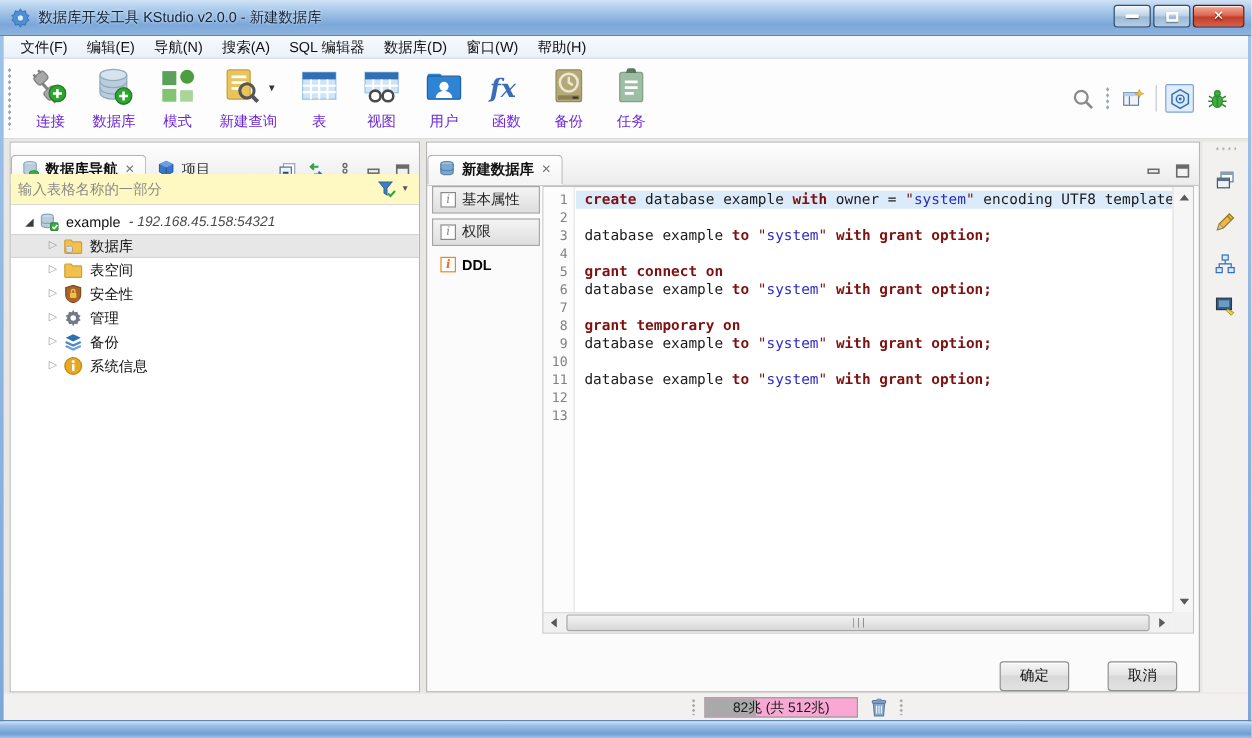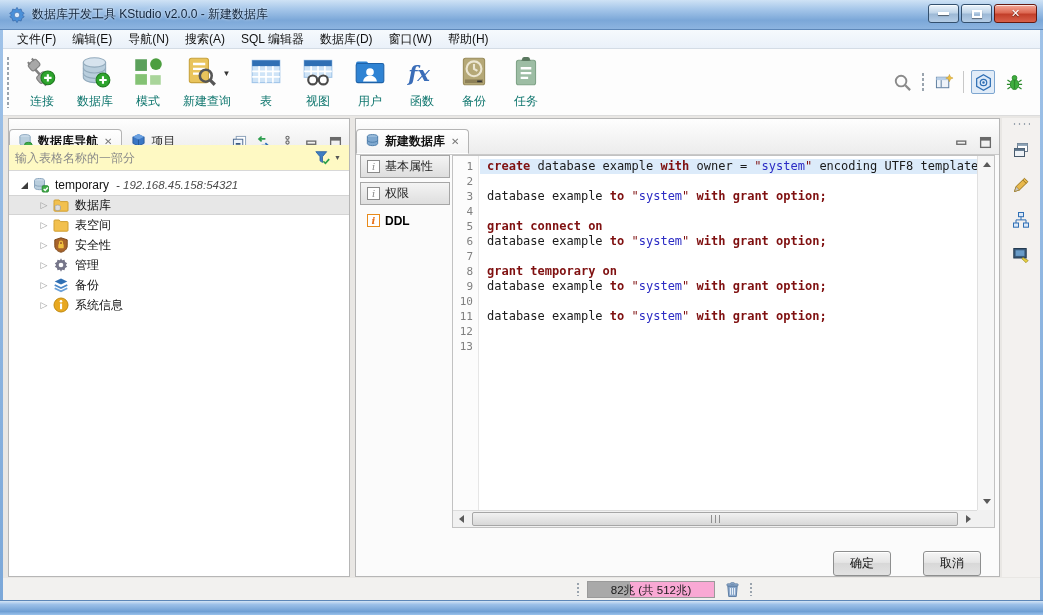--- a/index.html
+++ b/index.html
@@ -37,21 +37,21 @@
   
   .toolbar { position:absolute; top:49px; left:3px; right:3px; height:67px; background:#fdfdfd;
     border-bottom:1px solid #dcdcdc; display:flex; align-items:center; z-index:2; }
   .grip-v { width:4px; height:52px; margin:0 6px 0 3px;
     background-image:radial-gradient(#9aa4ae 1px, transparent 1.2px); background-size:4px 5px; }
   .toolbar-items { display:flex; align-items:flex-start; height:58px; }
   .tool-btn { display:flex; flex-direction:column; align-items:center; padding:2px 9px; border-radius:3px; }
   .tb-top { display:flex; align-items:center; height:36px; }
   .tb-icon svg { width:34px; height:34px; }
   .tb-caret { font-size:8px; color:#333; margin-left:5px; }
-  .tb-label { margin-top:2px; color:#0f766e; white-space:nowrap; }
+  .tb-label { margin-top:2px; color:#6d28d9; white-space:nowrap; }
   .toolbar-right { margin-left:auto; display:flex; align-items:center; margin-right:14px; gap:7px; }
   .tbr-icon { width:24px; height:24px; display:flex; align-items:center; justify-content:center; }
   .tbr-icon svg { width:19px; height:19px; }
   .tbr-icon.pressed { background:#e1ecf8; border:1px solid #7ea6d0; border-radius:2px; }
   .tbr-grip { width:4px; height:20px; background-image:radial-gradient(#9aa4ae 1px, transparent 1.2px); background-size:4px 5px; }
   .tbr-sep { width:1px; height:22px; background:#c8c8c8; }
 
   
   .main { position:absolute; top:116px; left:3px; right:3px; bottom:37px; background:#e9e7e4; }
   .panel { position:absolute; top:2px; bottom:1px; background:#fff; border:1px solid #b6b6b6; }
@@ -421,21 +421,21 @@
             </span>
           <span class="tree-icon">
             <svg viewBox="0 0 16 16">
                 <ellipse cx="6.5" cy="3.6" rx="5" ry="2.1" fill="#cddcea" stroke="#8aa5bd"></ellipse>
                 <path d="M1.5 3.6v7c0 1.2 2.2 2.1 5 2.1s5-.9 5-2.1v-7" fill="#b9cedd" stroke="#8aa5bd"></path>
                 <path d="M1.5 7.1c0 1.2 2.2 2.1 5 2.1s5-.9 5-2.1" fill="none" stroke="#8aa5bd"></path>
                 <rect x="9.2" y="8.8" width="6.2" height="6.2" rx="1" fill="#3fae49" stroke="#2c8a35"></rect>
                 <path d="M10.7 12l1.5 1.5 2.6-3" stroke="#fff" stroke-width="1.4" fill="none"></path>
               </svg>
           </span>
-          <span class="tree-label">temporary</span>
+          <span class="tree-label">example</span>
           <span class="tree-suffix">- 192.168.45.158:54321</span>
         </div>
       <div class="tree-row child selected">
             <span class="twisty">
               <span class="tw-col">▷</span>
             </span>
             <span class="tree-icon"><svg viewBox="0 0 16 16">
                 <path d="M1 5.5V3.8c0-.5.4-.8.8-.8h4.4l1.3 1.6h6.7c.5 0 .8.4.8.8v8c0 .5-.4.8-.8.8H1.8c-.5 0-.8-.4-.8-.8z" fill="#f2c04e" stroke="#cf9f33"></path>
                 <ellipse cx="4.7" cy="9.3" rx="2.7" ry="1.2" fill="#eee" stroke="#999" stroke-width=".7"></ellipse>
                 <path d="M2 9.3v3c0 .7 1.2 1.2 2.7 1.2s2.7-.5 2.7-1.2v-3" fill="#ddd" stroke="#999" stroke-width=".7"></path>

